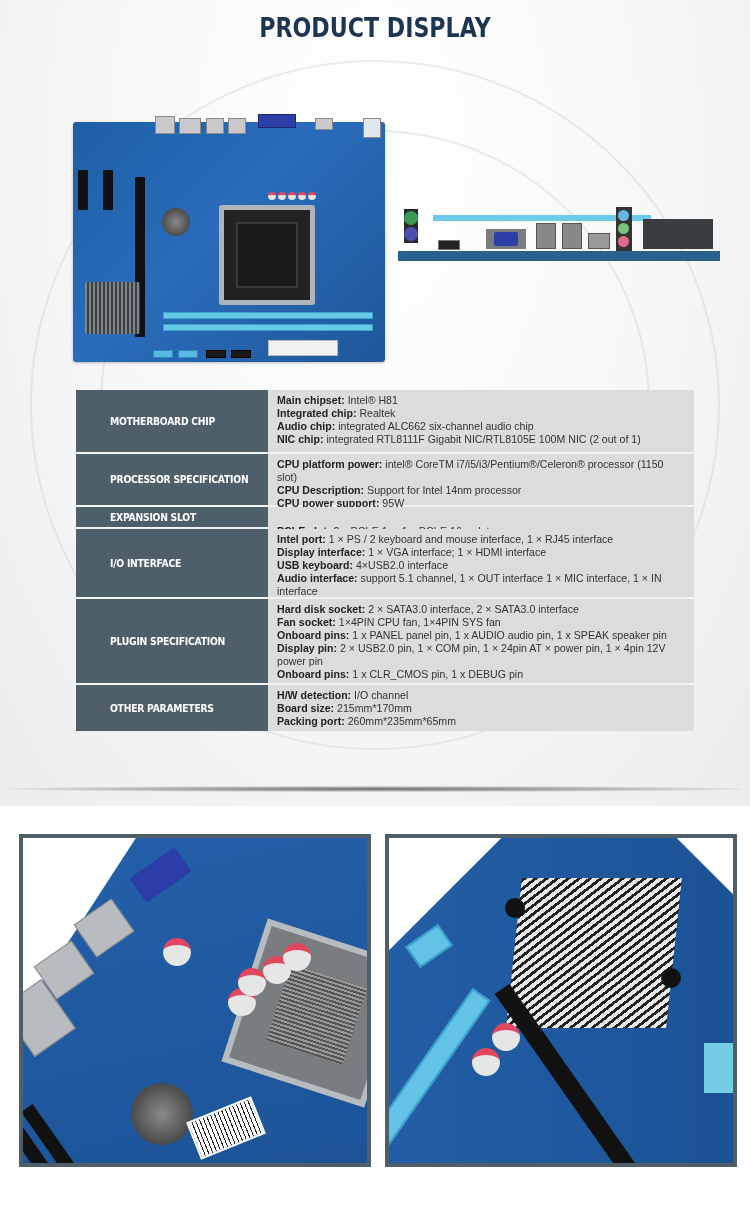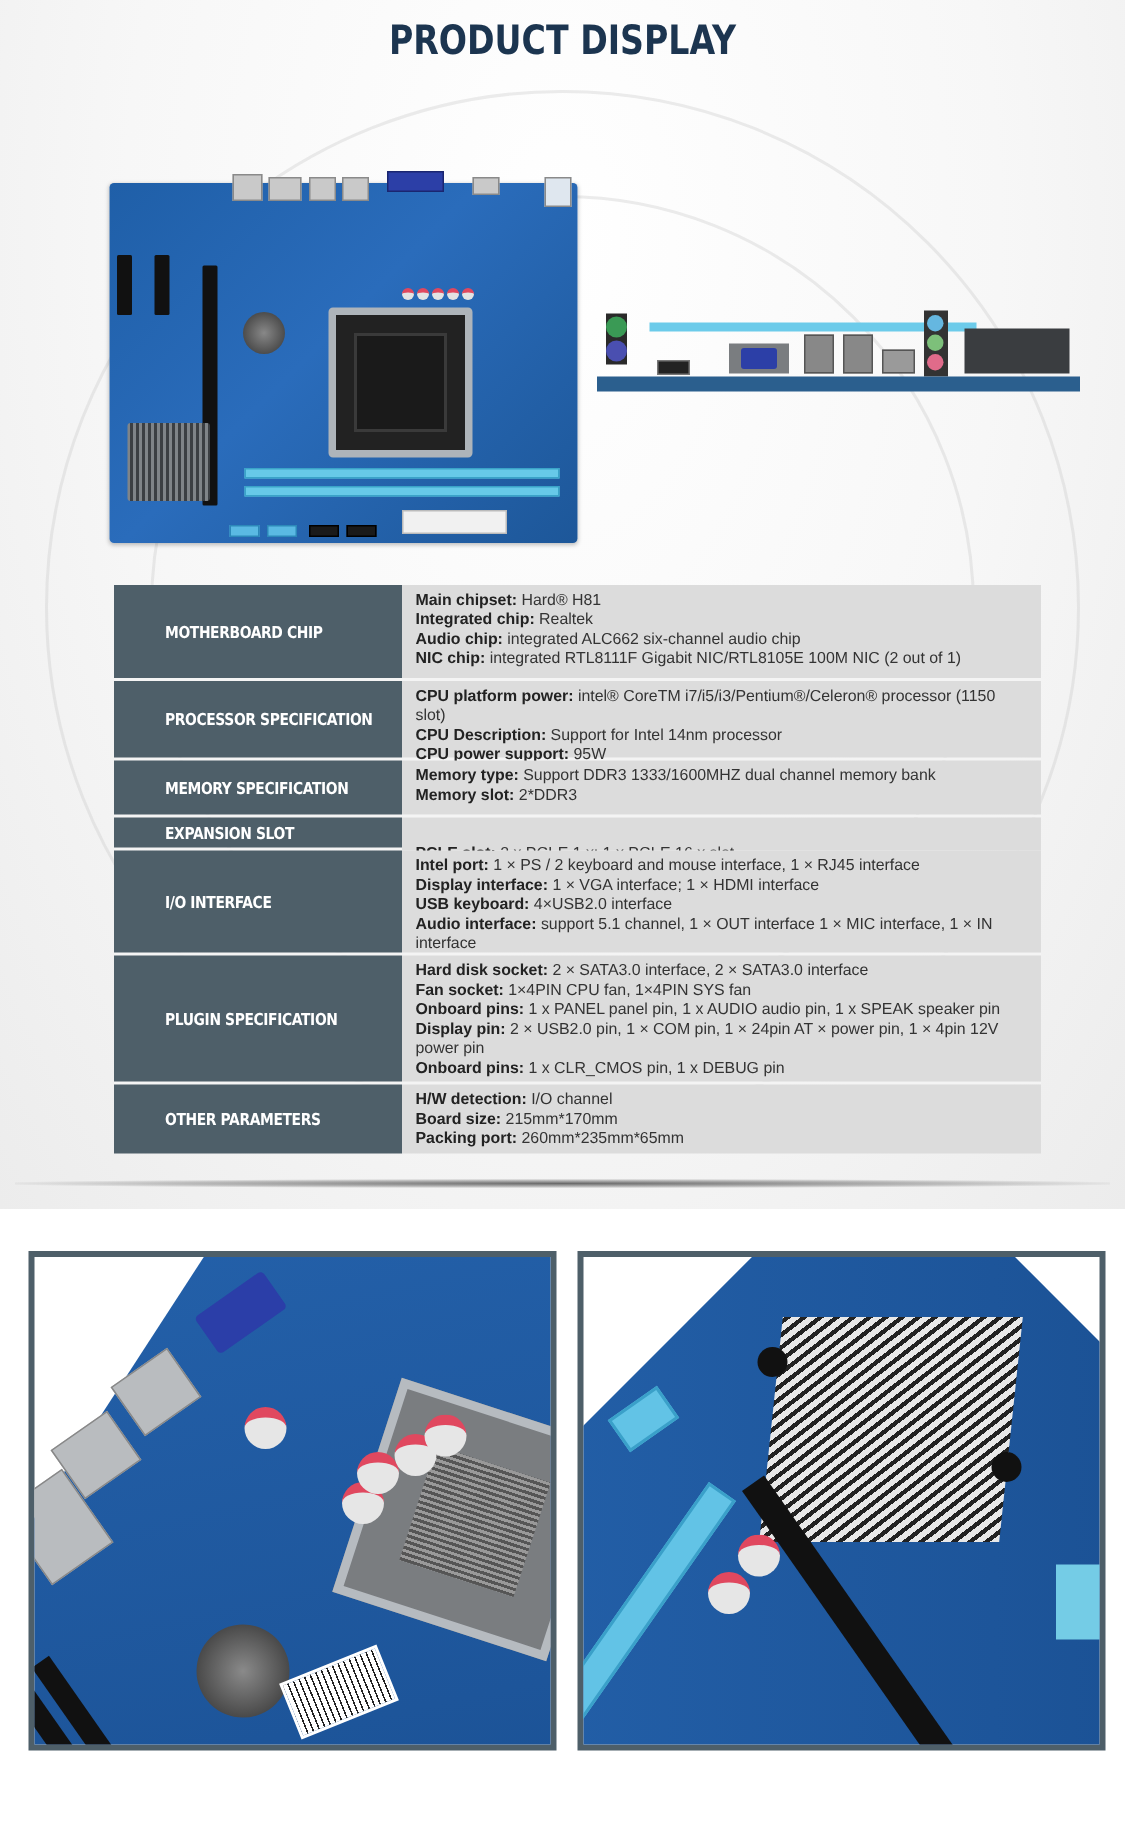--- a/index.html
+++ b/index.html
@@ -154,47 +154,38 @@
     <div style="position:absolute;left:245px;top:14px;width:70px;height:30px;background:#3a3d40;"></div>
     <div class="side-base"></div>
   </div>
 
   <div class="spec-table">
     <div class="spec-row" style="height:64px;">
       <div class="spec-label">
           <span>MOTHERBOARD CHIP</span>
         </div>
       <div class="spec-values">
-        <div class="spec-line"><b>Main chipset:</b><span> Hard® H81</span></div>
+        <div class="spec-line"><b>Main chipset:</b><span> Intel® H81</span></div>
         <div class="spec-line"><b>Integrated chip:</b><span> Realtek</span></div>
         <div class="spec-line"><b>Audio chip:</b><span> integrated ALC662 six-channel audio chip</span></div>
         <div class="spec-line"><b>NIC chip:</b><span> integrated RTL8111F Gigabit NIC/RTL8105E 100M NIC (2 out of 1)</span></div>
       </div>
     </div>
 
     <div class="spec-row" style="height:53px;">
       <div class="spec-label">
           <span>PROCESSOR SPECIFICATION</span>
         </div>
       <div class="spec-values">
         <div class="spec-line"><b>CPU platform power:</b><span> intel® CoreTM i7/i5/i3/Pentium®/Celeron® processor (1150 slot)</span></div>
         <div class="spec-line"><b>CPU Description:</b><span> Support for Intel 14nm processor</span></div>
         <div class="spec-line"><b>CPU power support:</b><span> 95W</span></div>
       </div>
     </div>
 
-    <div class="spec-row" style="height:38px;">
-      <div class="spec-label">
-          <span>MEMORY SPECIFICATION</span>
-        </div>
-      <div class="spec-values">
-        <div class="spec-line"><b>Memory type:</b><span> Support DDR3 1333/1600MHZ dual channel memory bank</span></div>
-        <div class="spec-line"><b>Memory slot:</b><span> 2*DDR3</span></div>
-      </div>
-    </div>
 
     <div class="spec-row" style="height:22px;">
       <div class="spec-label">
           <span>EXPANSION SLOT</span>
         </div>
       <div class="spec-values" style="padding-top:18px;">
         <div class="spec-line"><b>PCI-E slot:</b><span> 2 x PCI-E 1 x; 1 x PCI-E 16 x slot</span></div>
       </div>
     </div>
 

